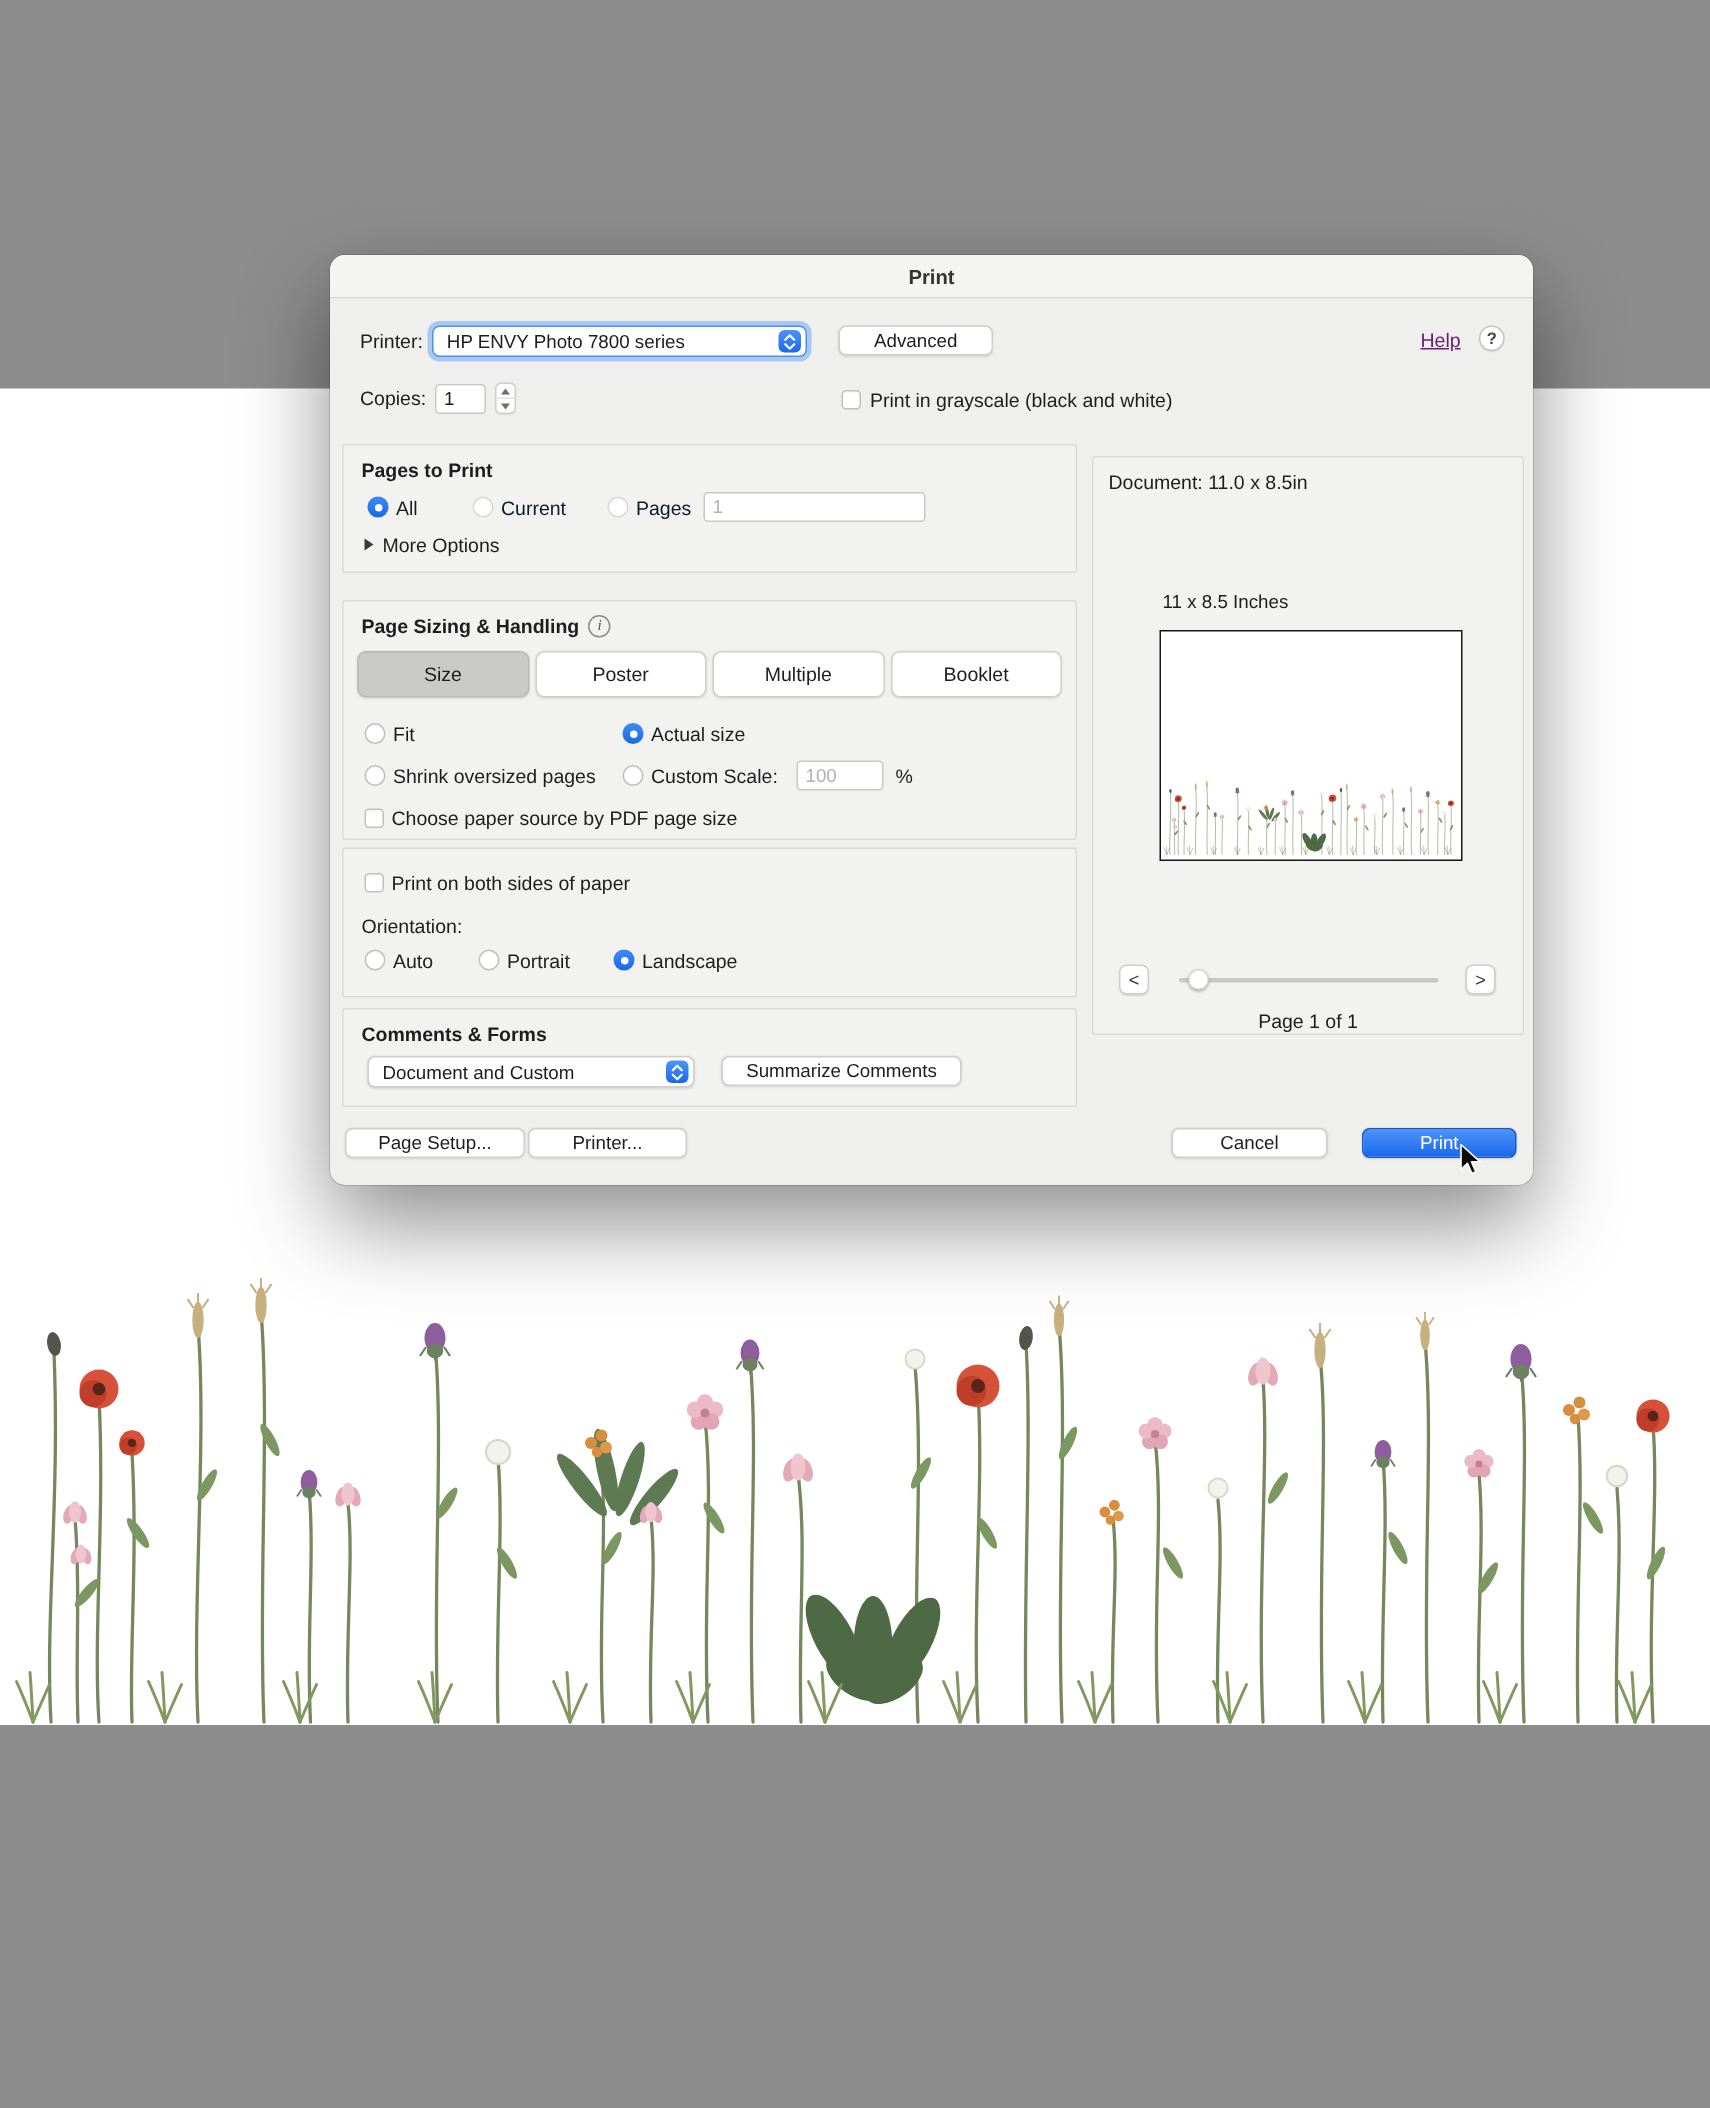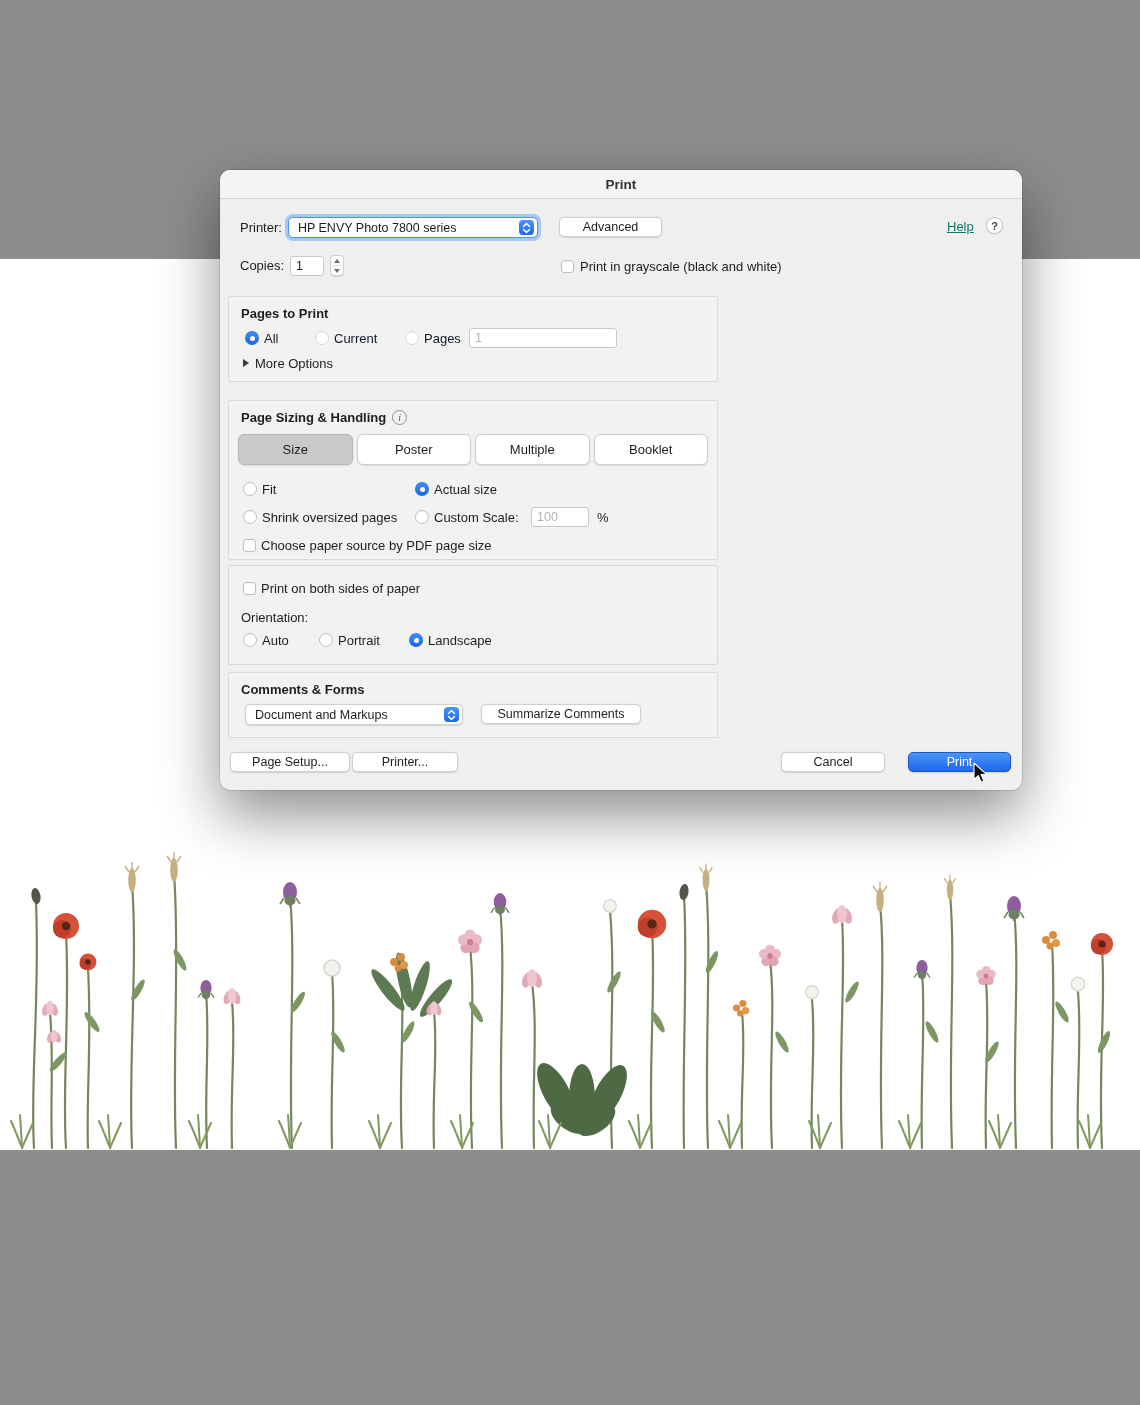--- a/index.html
+++ b/index.html
@@ -41,21 +41,21 @@
   .select { display:inline-flex; align-items:center; justify-content:space-between; gap:16px; background:#fff;
             border:1px solid #cfcfcd; border-radius:5px; height:21px; padding:0 3px 0 9px; font-size:12.5px;
             box-shadow:0 .5px 1.5px rgba(0,0,0,.12); cursor:default; white-space:nowrap; }
   .select .stepper { width:15px; height:15px; border-radius:4px; background:linear-gradient(#4b94f8,#1c68ec);
                      display:flex; align-items:center; justify-content:center; flex:none; }
   .select.focused { border-color:#4b90f5; box-shadow:0 0 0 3px rgba(64,140,245,.4); }
 
   .group { position:absolute; left:8px; width:490px; background:#f2f2f0; border:1px solid #dadad8; border-radius:2px; }
   .group-title { position:absolute; left:12px; top:9px; font-weight:700; font-size:13px; white-space:nowrap; }
 
-  .hlink { color:#0f766e; text-decoration:underline; font-size:13px; cursor:default; }
+  .hlink { color:#701a75; text-decoration:underline; font-size:13px; cursor:default; }
 
   .seg-btn { flex:1; display:flex; align-items:center; justify-content:center; height:31px; background:#fff;
              border:1px solid #cfcfcd; border-radius:6px; font-size:13px; box-shadow:0 .5px 1.5px rgba(0,0,0,.1); }
   .seg-btn.selected { background:#c9c9c7; border-color:#b9b9b7; }
 
   .row-abs { position:absolute; display:flex; align-items:center; }
   .gap5 { gap:5px; } .gap6 { gap:6px; }
 
   .info-circle { display:inline-flex; align-items:center; justify-content:center; width:15px; height:15px;
                  border-radius:50%; border:1px solid #8d8d8b; color:#555; font-size:10px; font-style:italic;
@@ -372,33 +372,47 @@
       </div>
       <div class="row-abs gap5" style="left:180px; top:66px; height:16px;">
         <span class="radio checked"></span>
         <span class="lbl">Landscape</span>
       </div>
     </div>
 
     <div class="group" style="top:502px; height:66px;">
       <div class="group-title">Comments &amp; Forms</div>
       <span class="select" style="position:absolute; left:16px; top:31px; width:218px;">
-        <span>Document and Markups</span>
+        <span>Document and Custom</span>
         <span class="stepper">
           <svg width="9" height="12" viewBox="0 0 9 12">
               <path d="M1.5 4.5 L4.5 1.5 L7.5 4.5 M1.5 7.5 L4.5 10.5 L7.5 7.5" stroke="#fff" stroke-width="1.5" fill="none" stroke-linecap="round" stroke-linejoin="round"></path>
             </svg>
         </span>
       </span>
       <button class="mac-btn" style="position:absolute; left:252px; top:31px; width:160px;">Summarize Comments</button>
     </div>
 
     <button class="mac-btn" style="position:absolute; left:10px; top:582px; width:120px;">Page Setup...</button>
     <button class="mac-btn" style="position:absolute; left:132px; top:582px; width:106px;">Printer...</button>
     <button class="mac-btn" style="position:absolute; left:561px; top:582px; width:104px;">Cancel</button>
     <button class="mac-btn primary-btn" style="position:absolute; left:688px; top:582px; width:103px;">Print</button>
 
+    <div class="preview-panel">
+      <div class="lbl" style="position:absolute; left:10px; top:9px;">Document: 11.0 x 8.5in</div>
+      <div class="lbl" style="position:absolute; left:46px; top:89px; font-size:12.5px;">11 x 8.5 Inches</div>
+      <div class="preview-page">
+        <svg class="preview-flowers" viewBox="0 0 1140 310" preserveAspectRatio="none">
+            <use href="#meadow" width="1140" height="310"></use>
+          </svg>
+      </div>
+      <div class="nav-btn" style="left:17px; top:338px;">&lt;</div>
+      <div class="nav-btn" style="left:248px; top:338px;">&gt;</div>
+      <div class="slider-track"></div>
+      <div class="slider-knob"></div>
+      <div class="lbl" style="position:absolute; left:0; top:368px; width:100%; text-align:center;">Page 1 of 1</div>
+    </div>
 
     <svg class="cursor" viewBox="0 0 17 22">
       <path d="M2 1 L2 17.5 L6.3 13.6 L9.2 20.3 L11.9 19.1 L9 12.6 L14.8 12.6 Z" fill="#0b0b0b" stroke="#fff" stroke-width="1.1" stroke-linejoin="round"></path>
     </svg>
   </div>
 </div>
 
 </body></html>

